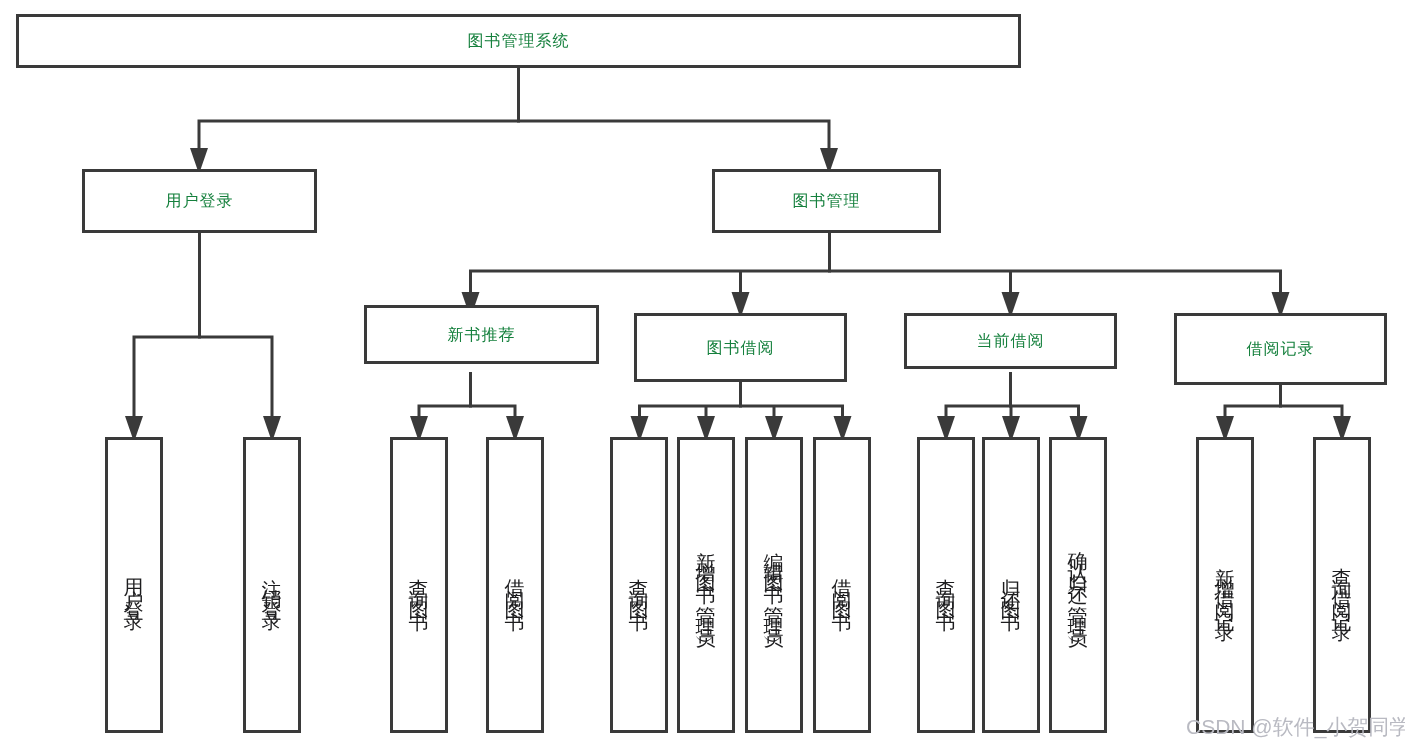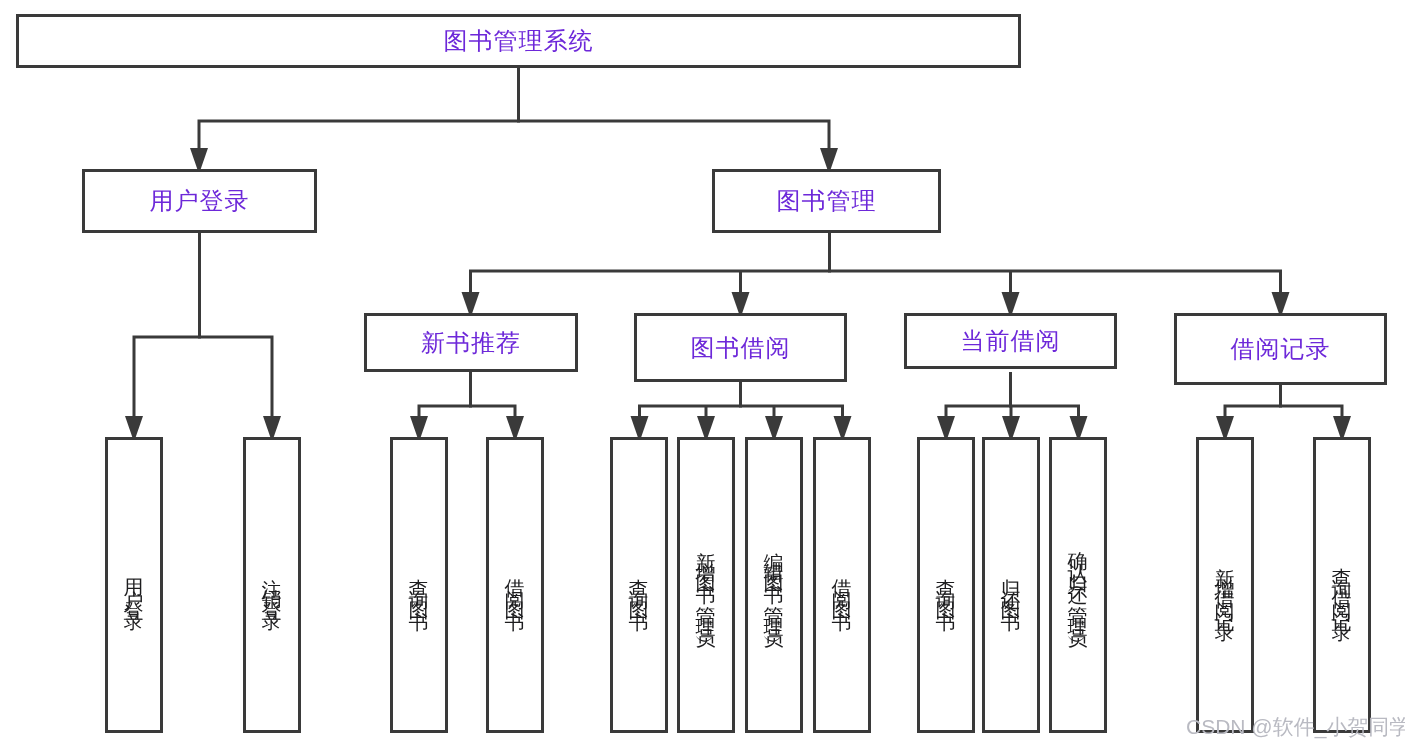--- a/index.html
+++ b/index.html
@@ -13,21 +13,21 @@
   .connectors{position:absolute;left:0;top:0;z-index:1;}
   .node{
     position:absolute;
     box-sizing:border-box;
     border:3px solid #3a3a3a;
     background:#ffffff;
     display:flex;align-items:center;justify-content:center;
     z-index:2;
   }
   .hlabel{
-    font-size:24px;color:#6d28d9;letter-spacing:1px;
+    font-size:16px;color:#15803d;letter-spacing:1px;
     white-space:nowrap;line-height:1;
   }
   .vlabel{
     writing-mode:vertical-rl;
     text-orientation:mixed;
     font-size:20px;color:#1d1d1f;
     letter-spacing:11px;line-height:1;
     white-space:nowrap;
   }
   .watermark{
@@ -93,21 +93,21 @@
     <span class="hlabel">图书管理系统</span>
   </div>
 
   <div class="node" style="left:82px;top:169px;width:235px;height:64px">
     <span class="hlabel">用户登录</span>
   </div>
   <div class="node" style="left:712px;top:169px;width:229px;height:64px">
     <span class="hlabel">图书管理</span>
   </div>
 
-  <div class="node" style="left:364px;top:313px;width:214px;height:59px">
+  <div class="node" style="left:364px;top:305px;width:235px;height:59px">
     <span class="hlabel">新书推荐</span>
   </div>
   <div class="node" style="left:634px;top:313px;width:213px;height:69px">
     <span class="hlabel">图书借阅</span>
   </div>
   <div class="node" style="left:904px;top:313px;width:213px;height:56px">
     <span class="hlabel">当前借阅</span>
   </div>
   <div class="node" style="left:1174px;top:313px;width:213px;height:72px">
     <span class="hlabel">借阅记录</span>

